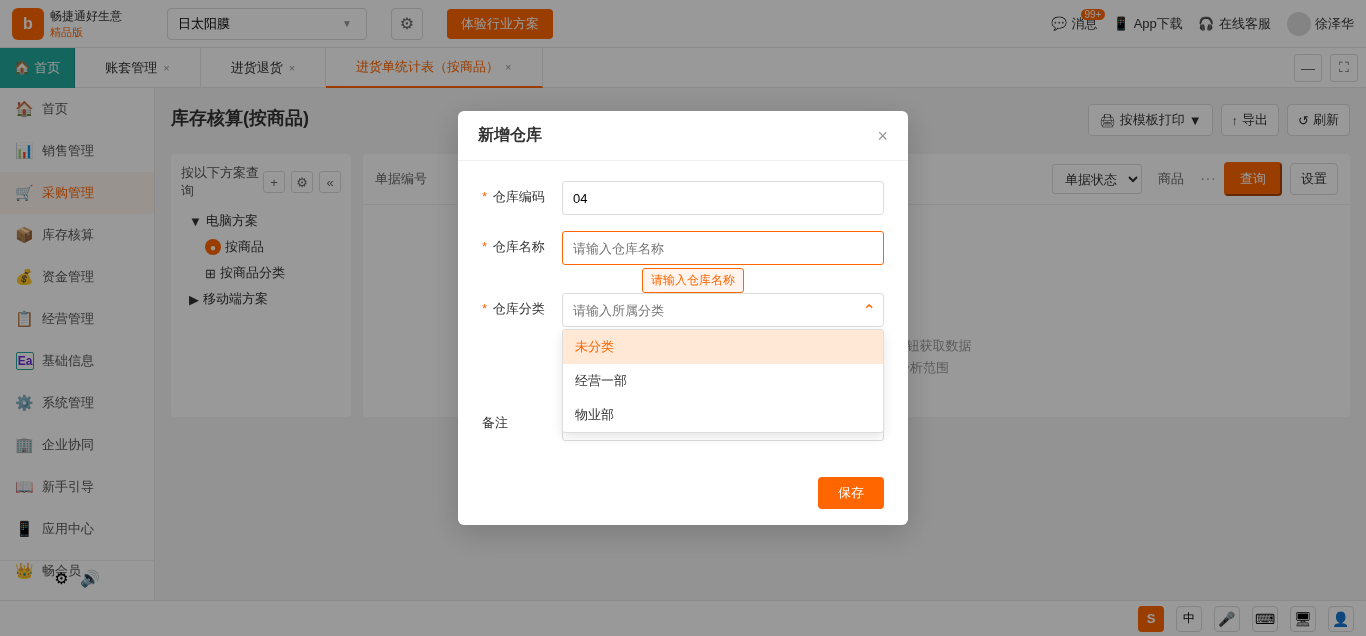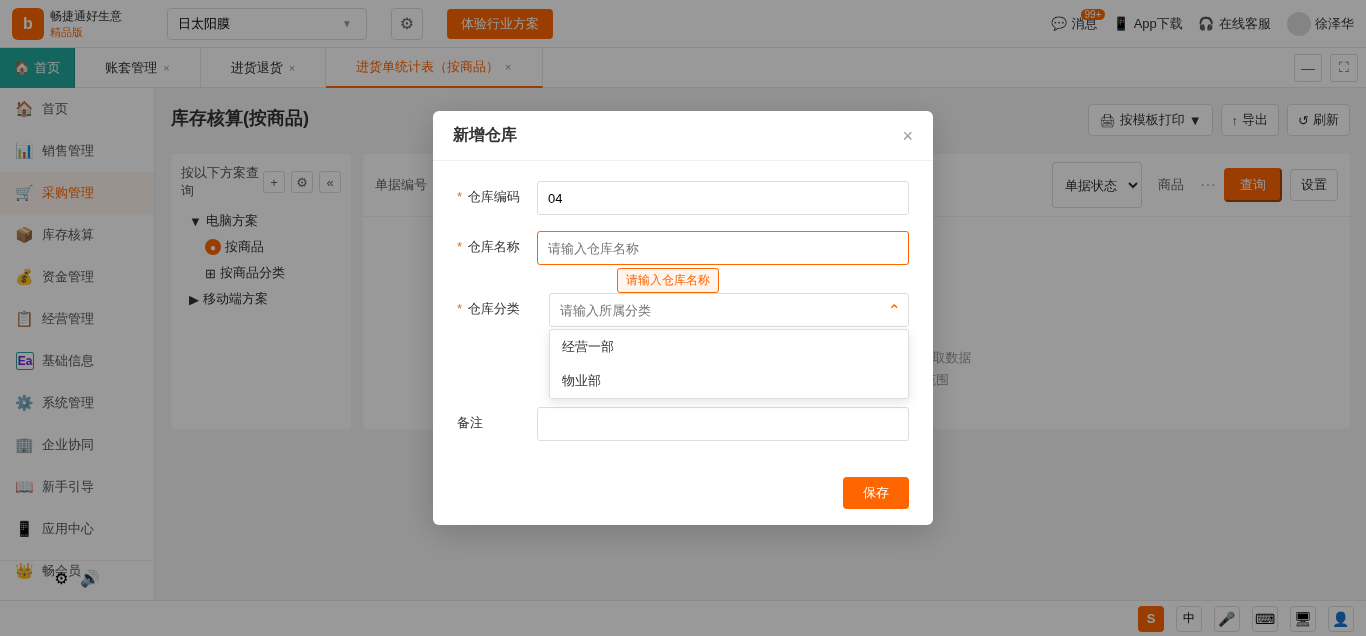--- a/index.html
+++ b/index.html
@@ -266,21 +266,21 @@
     }
 
     
     .modal {
       position: fixed;
       top: 50%;
       left: 50%;
       transform: translate(-50%, -50%);
       background: #fff;
       border-radius: 6px;
-      width: 500px;
+      width: 450px;
       z-index: 200;
       box-shadow: 0 8px 32px rgba(0,0,0,0.18);
     }
     .modal-header {
       display: flex;
       align-items: center;
       justify-content: space-between;
       padding: 14px 20px;
       border-bottom: 1px solid #f0f0f0;
     }
@@ -457,21 +457,21 @@
     .table-filter-row {
       display: flex;
       gap: 8px;
       align-items: center;
       background: #fff;
       padding: 8px 12px;
       border-radius: 4px 4px 0 0;
       border-bottom: 1px solid #f0f0f0;
     }
     .table-select {
-      height: 46px;
+      height: 30px;
       border: 1px solid #ddd;
       border-radius: 3px;
       padding: 0 8px;
       font-size: 13px;
       background: #fff;
       color: #333;
     }
 
     .empty-state {
       background: #fff;
@@ -724,29 +724,30 @@
       <div class="form-label">
         <span class="required">*</span>
         <span>仓库名称</span>
       </div>
       <div style="flex:1;position:relative;">
         <input class="form-input error" type="text" placeholder="请输入仓库名称" style="width: 100%;">
         <div class="name-suggestion">请输入仓库名称</div>
       </div>
     </div>
 
-    <div class="form-row" style="margin-bottom:0;gap:12px;">
+    <div class="form-row" style="margin-bottom:0;">
       <div class="form-label">
         <span class="required">*</span>
         <span>仓库分类</span>
       </div>
       <div class="dropdown-wrapper">
         <input class="dropdown-input" type="text" placeholder="请输入所属分类" style="">
         <span class="dropdown-arrow">⌃</span>
         <div class="dropdown-list">
+          <div class="dropdown-option selected">未分类</div>
           <div class="dropdown-option">经营一部</div>
           <div class="dropdown-option">物业部</div>
         </div>
       </div>
     </div>
 
     <div class="form-row" style="margin-top:80px;">
       <div class="form-label">备注</div>
       <input class="form-input" type="text" placeholder="" style="">
     </div>

